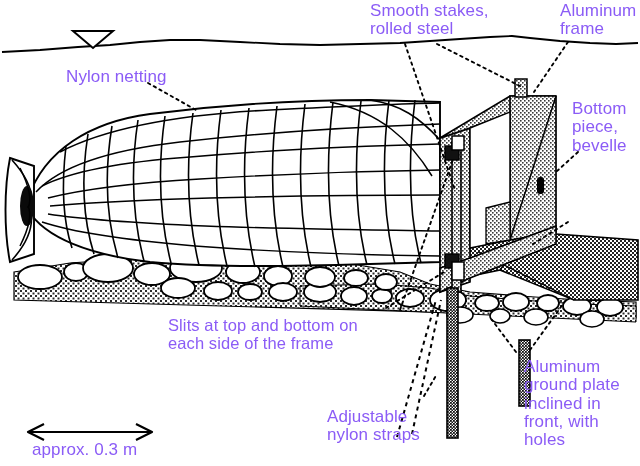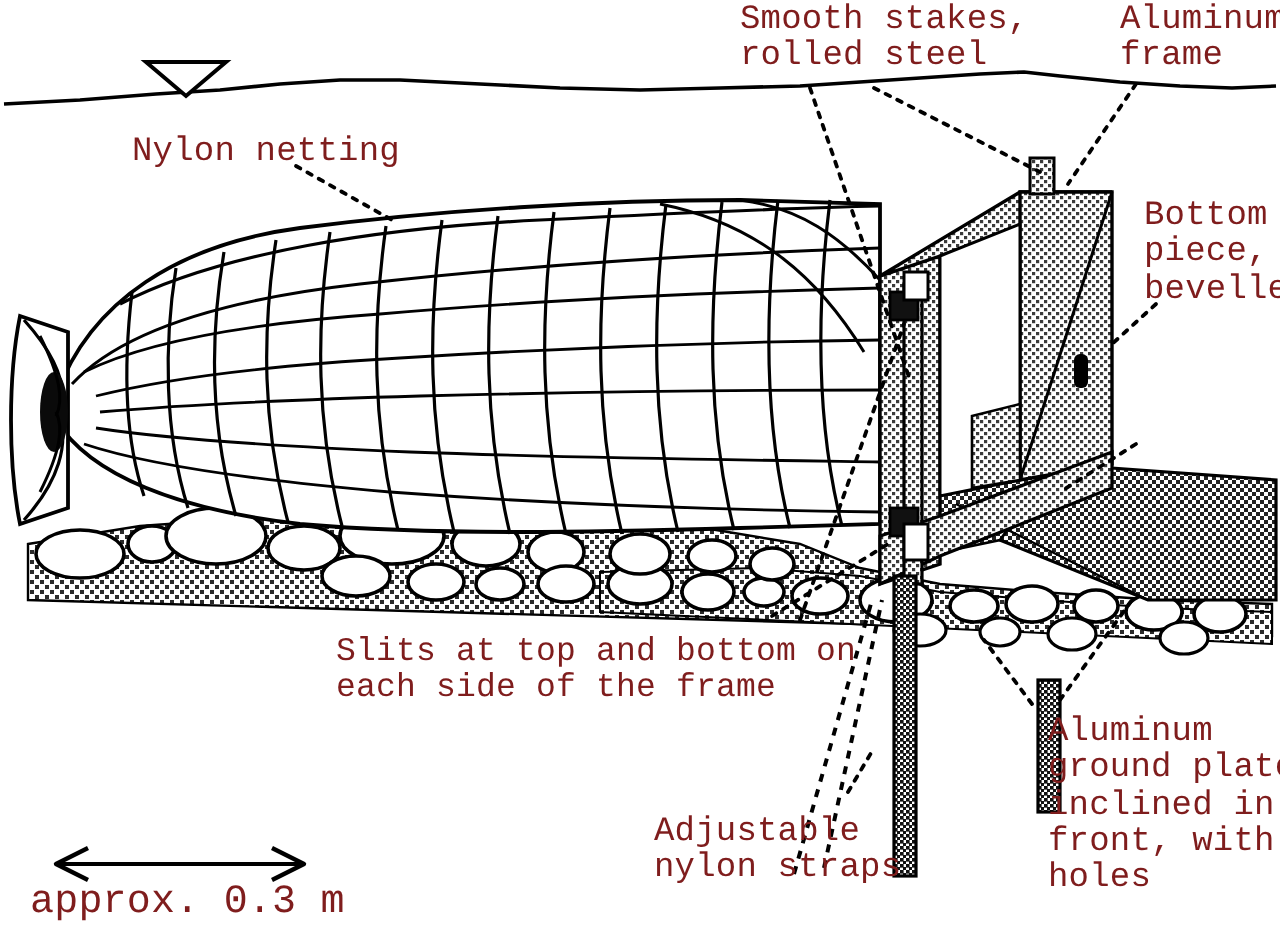--- a/index.html
+++ b/index.html
@@ -18,38 +18,38 @@
   }
   #diagram-svg {
     position: absolute;
     left: 0;
     top: 0;
     width: 640px;
     height: 466px;
   }
   .label {
     position: absolute;
-    font-family: Liberation Mono, monospace;
+    font-family: Liberation Sans, sans-serif;
     font-size: 17px;
     line-height: 1.08;
-    color: #7f1d1d;
+    color: #8b5cf6;
     white-space: pre;
     letter-spacing: 0.1px;
   }
   .label-sm {
     font-size: 16.5px;
   }
   #label-smooth-stakes { left: 370px; top: 2px; }
   #label-aluminum-frame { left: 560px; top: 2px; }
   #label-nylon-netting { left: 66px; top: 68px; }
   #label-bottom-piece { left: 572px; top: 100px; }
   #label-slits { left: 168px; top: 317px; }
   #label-adjustable-straps { left: 327px; top: 408px; }
   #label-ground-plate { left: 524px; top: 358px; }
-  #label-scale { left: 15px; top: 441px; font-size: 20px; }
+  #label-scale { left: 32px; top: 441px; font-size: 17px; }
 </style>
 </head>
 <body>
 
 <div id="page">
 
   <svg id="diagram-svg" viewBox="0 0 640 466">
     <defs>
       <pattern id="stipple-light" width="4" height="4" patternUnits="userSpaceOnUse">
         <rect width="4" height="4" fill="#ffffff"></rect>

